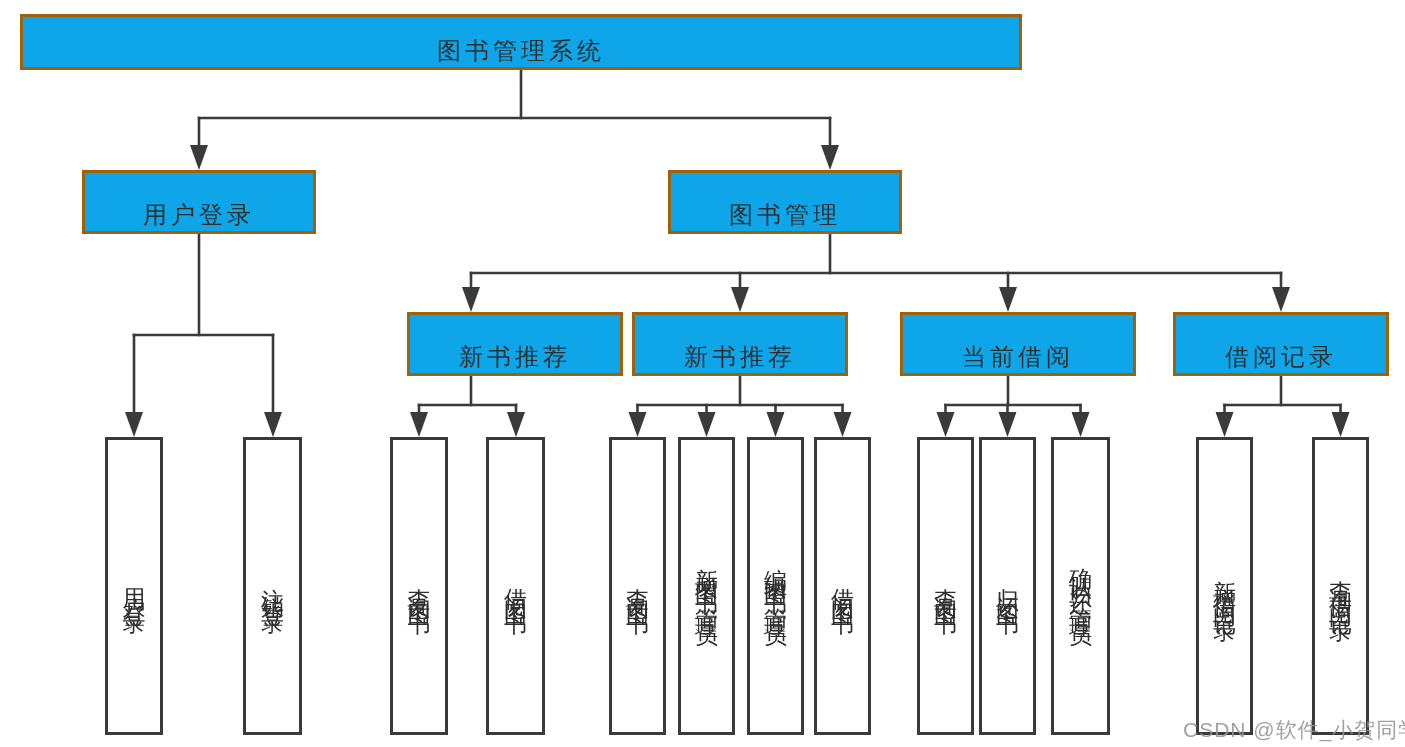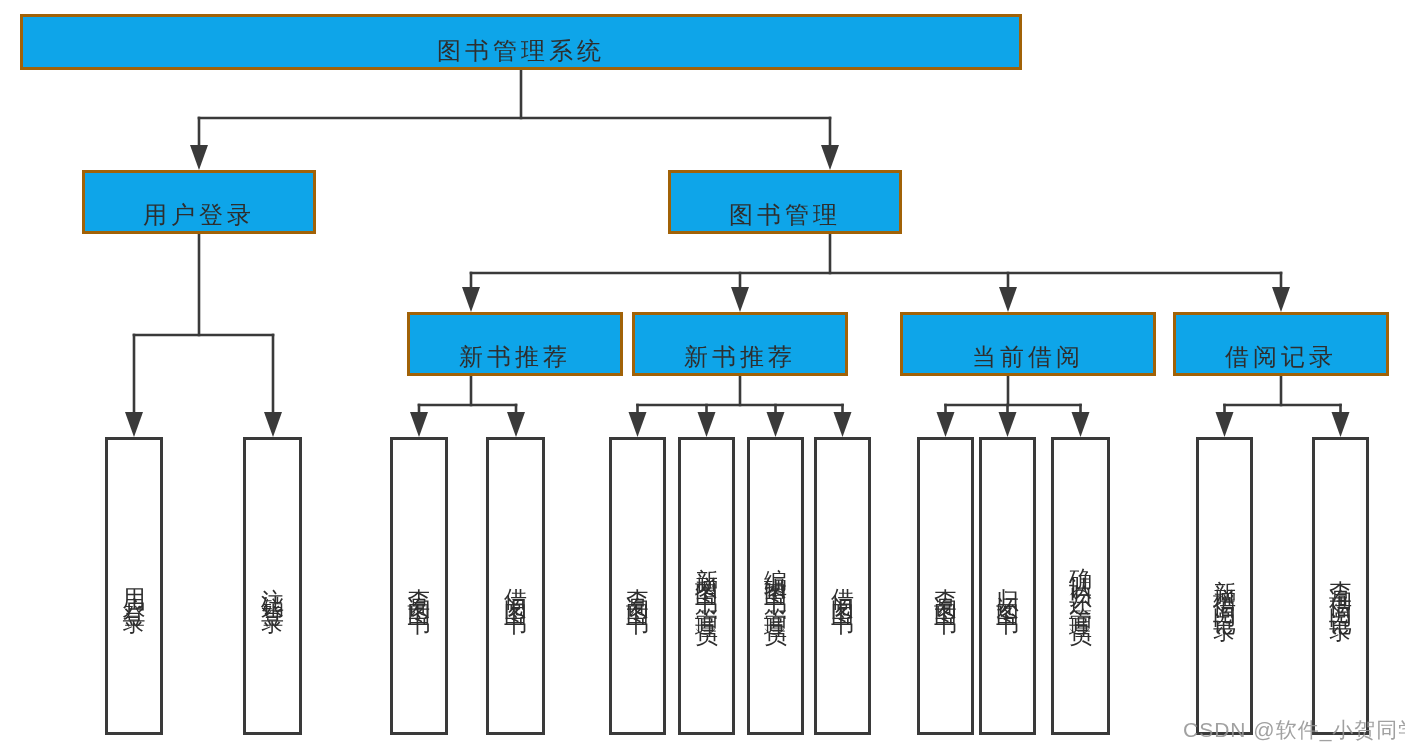--- a/index.html
+++ b/index.html
@@ -108,21 +108,21 @@
   <div class="node" style="left:668px;top:170px;width:234px;height:64px;">
     <span class="hlabel">图书管理</span>
   </div>
 
   <div class="node" style="left:363px;top:312px;width:216px;height:64px;margin-left:44px;">
     <span class="hlabel">新书推荐</span>
   </div>
   <div class="node" style="left:632px;top:312px;width:216px;height:64px;">
     <span class="hlabel">新书推荐</span>
   </div>
-  <div class="node" style="left:900px;top:312px;width:256px;height:64px;">
+  <div class="node" style="left:900px;top:312px;width:236px;height:64px;">
     <span class="hlabel">当前借阅</span>
   </div>
   <div class="node" style="left:1173px;top:312px;width:216px;height:64px;">
     <span class="hlabel">借阅记录</span>
   </div>
 
   <div class="leaf" style="left:105px;width:58px;">
     <span class="vtext">用户登录</span>
   </div>
   <div class="leaf" style="left:243px;width:59px;">

